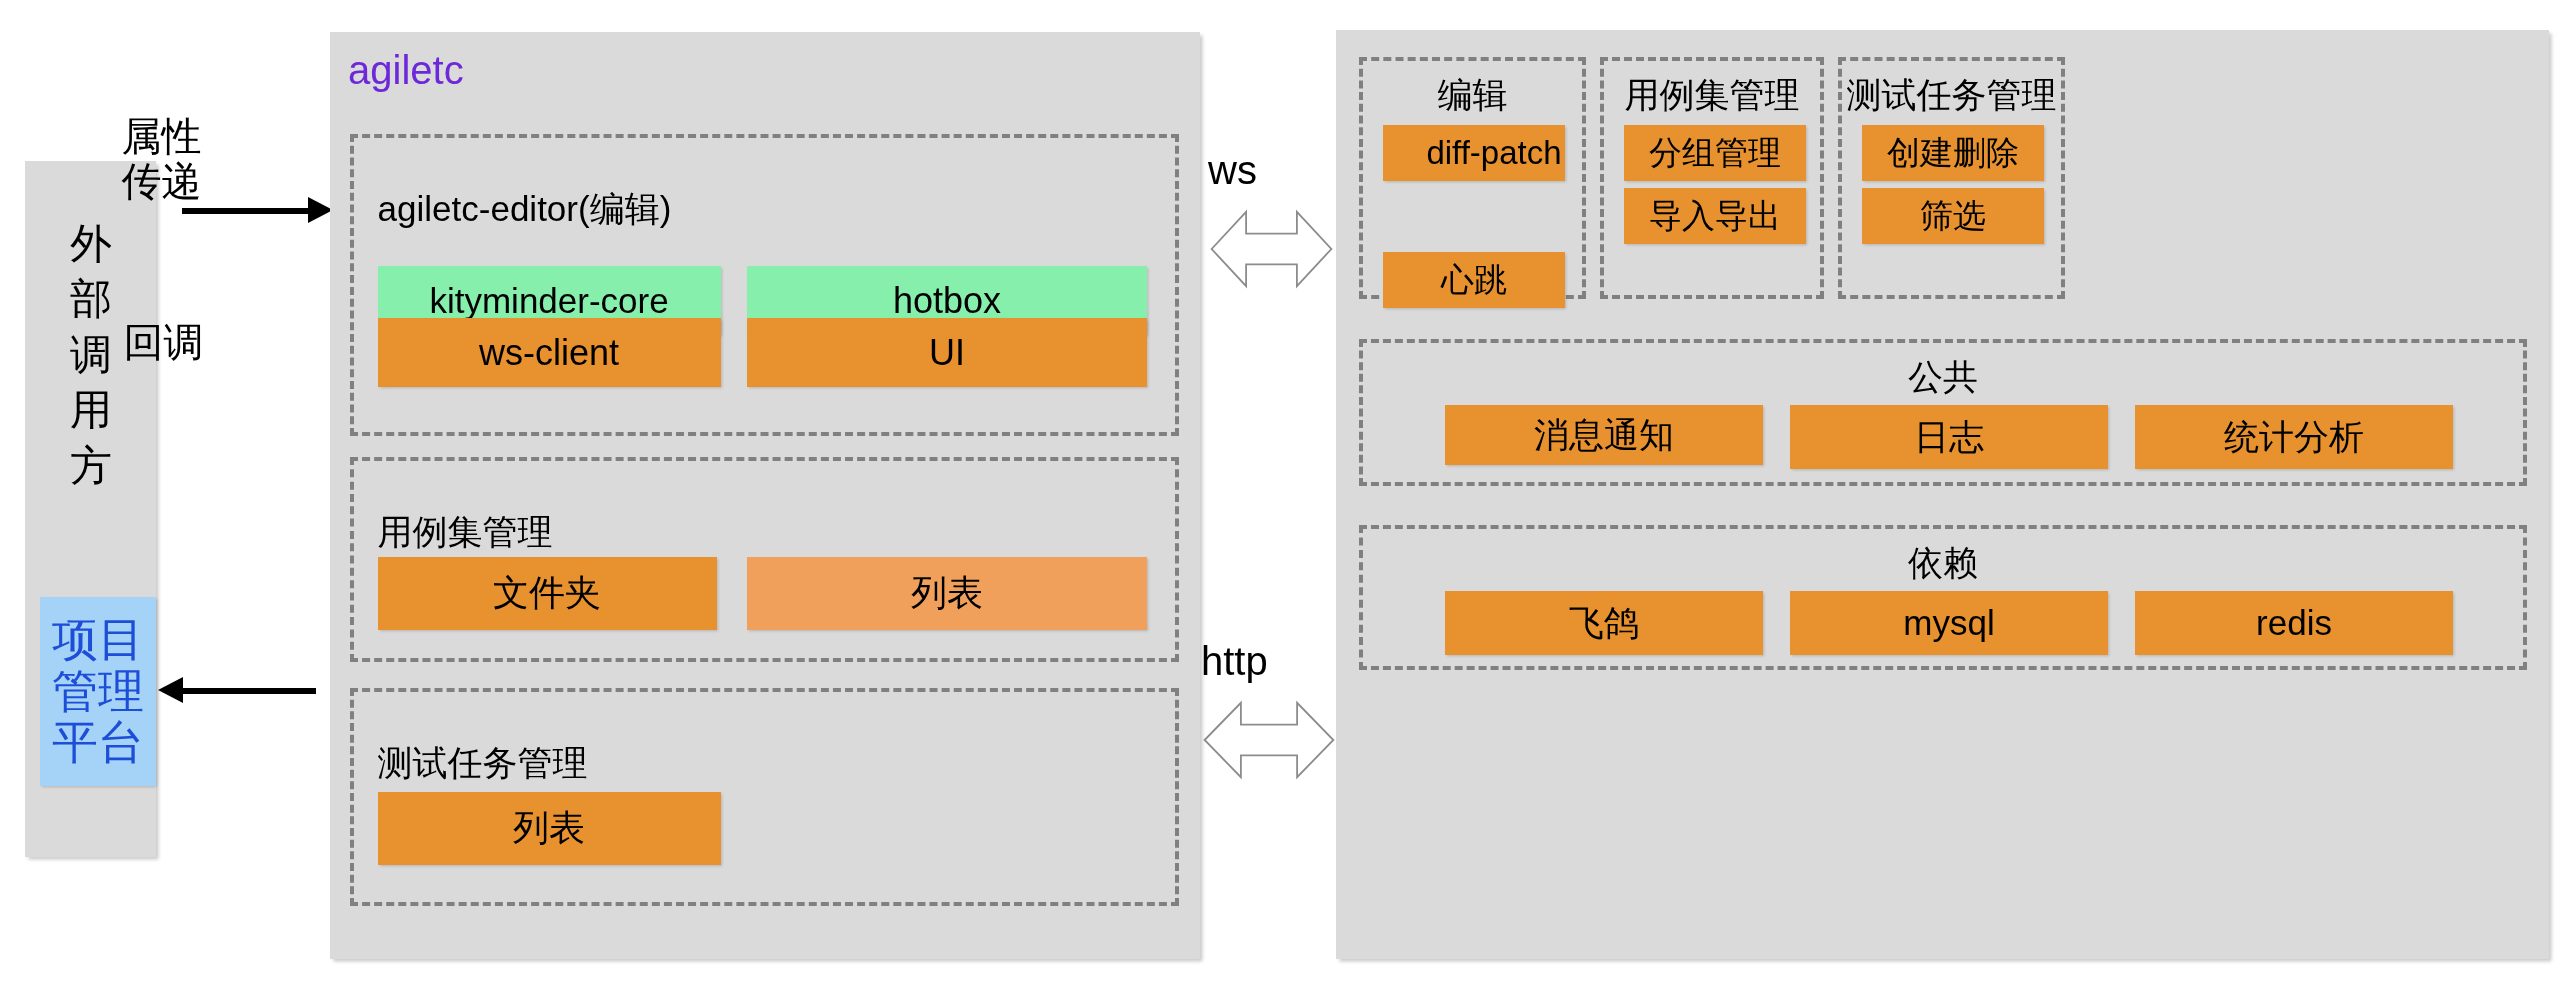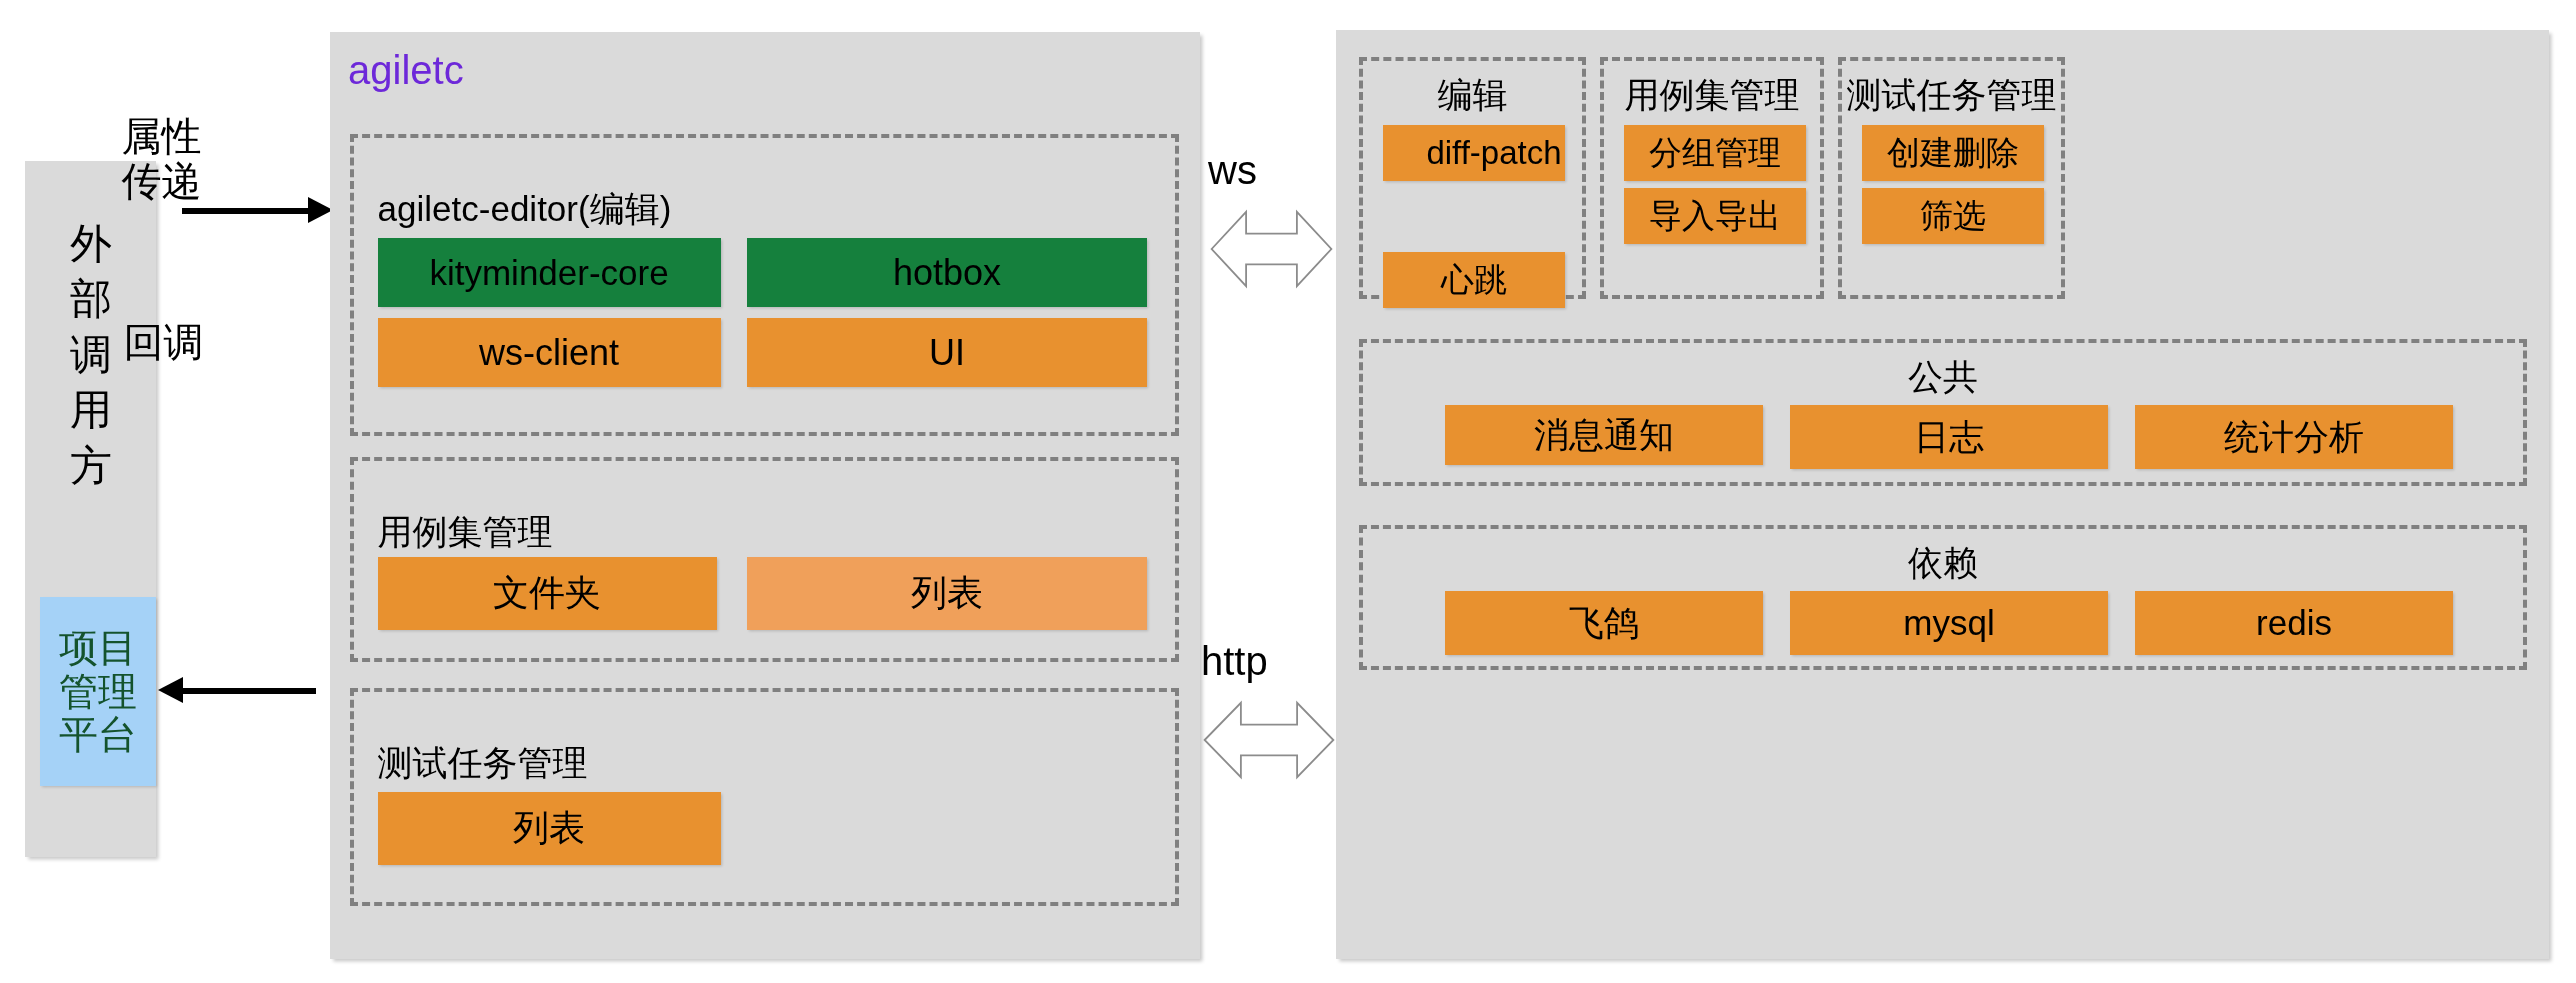--- a/index.html
+++ b/index.html
@@ -48,21 +48,21 @@
     display: flex;
     align-items: center;
     justify-content: center;
     color: #000;
     font-size: 36px;
     white-space: nowrap;
     box-shadow: 1.8px 1.8px 2.7px rgba(0,0,0,0.18);
   }
   .o-deep  { background: #E8912F; }
   .o-mid   { background: #F0A05A; }
-  .o-light { background: #15803d; }
+  .o-light { background: #86efac; margin-top: 28px; }
 
   .plain-label {
     position: absolute;
     color: #000;
     white-space: nowrap;
     line-height: 1.12;
   }
 
   
   #ext-caller {
@@ -84,24 +84,24 @@
     left: 40px; top: 597px;
     width: 116px; height: 189px;
     background: #A5D2F7;
     box-shadow: 1.8px 1.8px 2.7px rgba(0,0,0,0.18);
     display: flex;
     align-items: center;
     justify-content: center;
     box-sizing: border-box;
   }
   #pm-platform .stack {
-    font-size: 39px;
+    font-size: 46px;
     line-height: 1.12;
     text-align: left;
-    color: #14532d;
+    color: #1d4ed8;
   }
   #pm-platform .stack span { display: block; }
 
   
   .h-arrow {
     position: absolute;
     height: 6.4px;
     background: #000;
   }
   .h-arrow::after {

